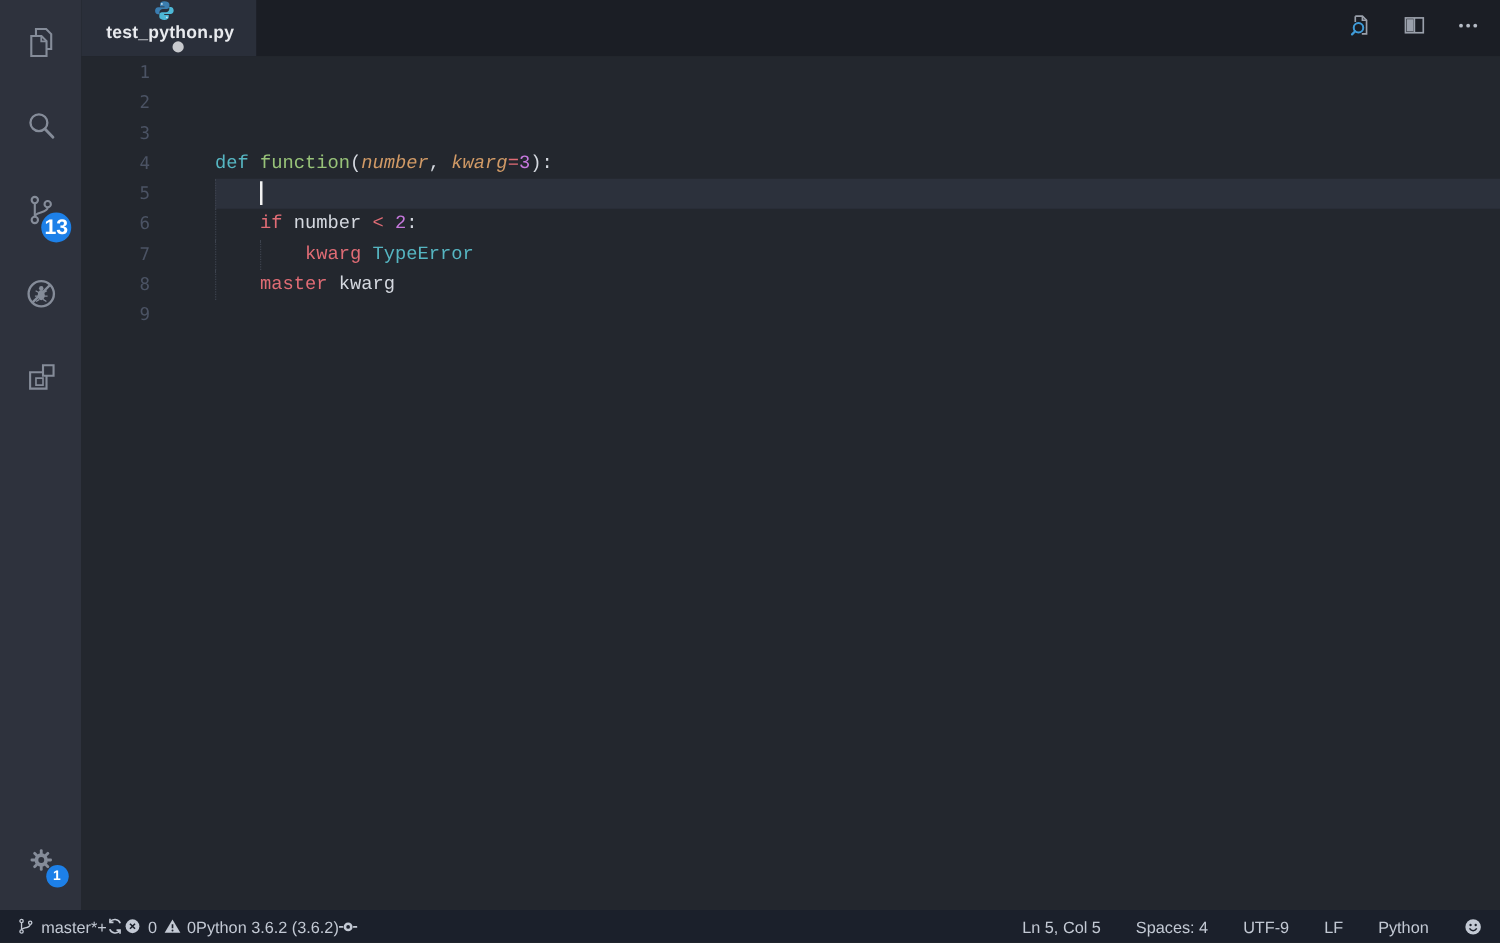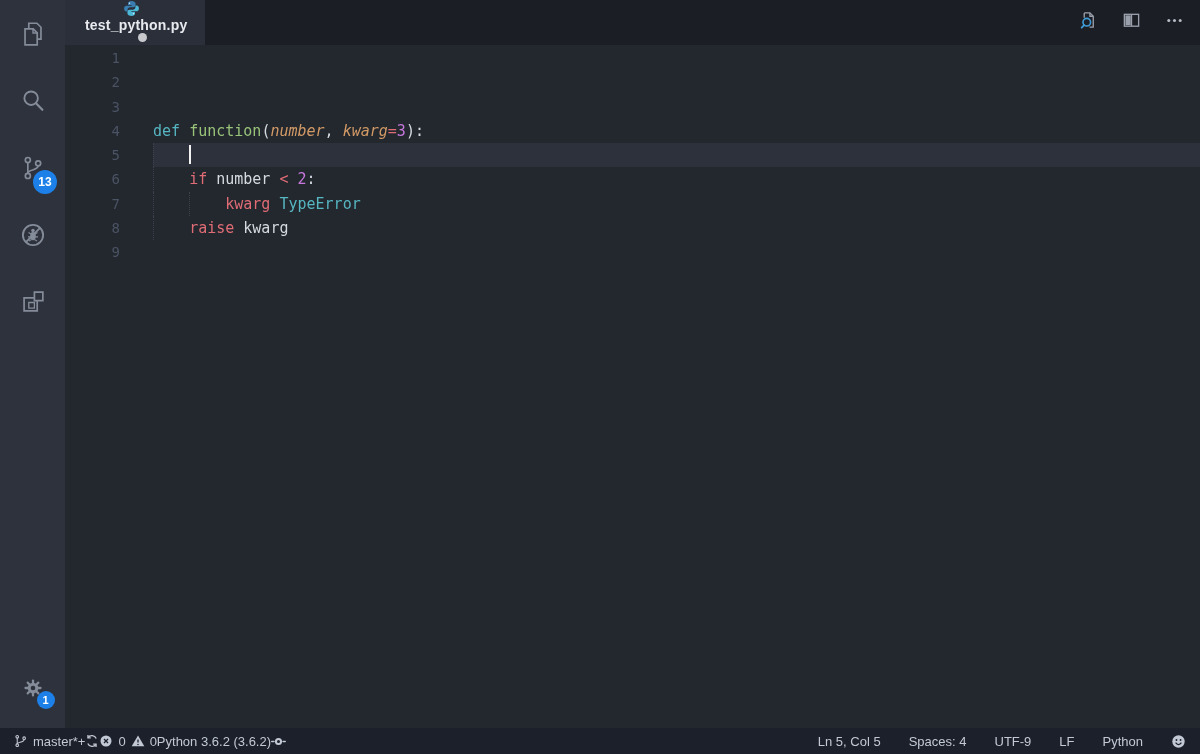--- a/index.html
+++ b/index.html
@@ -6,40 +6,40 @@
   html,body { width:1200px; height:754px; overflow:hidden; }
   body { position:relative; background:#23272e; font-family:"Liberation Sans",sans-serif; }
 
   
   .activity-bar { position:absolute; left:0; top:0; bottom:26px; width:65px; background:#2e323d;
                   display:flex; flex-direction:column; justify-content:space-between; }
   .ab-top { display:flex; flex-direction:column; width:100%; }
   .ab-item { position:relative; width:100%; height:67px; display:flex; align-items:center; justify-content:center; cursor:pointer; }
   .ab-item svg { display:block; }
   .ab-badge { position:absolute; right:8px; bottom:7px; background:#1d80e8; color:#fff; border-radius:50%;
-              min-width:24px; height:24px; line-height:24px; text-align:center; font-size:12px; font-weight:bold; }
+              min-width:24px; height:24px; line-height:24px; text-align:center; font-size:17px; font-weight:bold; }
   .ab-bottom { position:relative; width:100%; height:60px; display:flex; align-items:center; justify-content:center; margin-bottom:8px; }
   .ab-bottom .ab-badge { min-width:18px; height:18px; line-height:18px; font-size:11px; right:10px; bottom:6px; }
 
   
   .tabbar { position:absolute; left:65px; right:0; top:0; height:45px; background:#1b1e25; display:flex; }
   .tab { height:45px; background:#2a2f3a; display:flex; align-items:center; padding:0 18px 0 20px; cursor:pointer;flex-direction:column; }
   .tab-icon { width:17px; height:17px; margin-right:9px; flex:none; }
   .tab-title { color:#e8eaee; font-size:14px; font-weight:600; letter-spacing:.2px; }
   .tab-dot { width:9px; height:9px; border-radius:50%; background:#c7c9cd; margin-left:12px; }
   .tab-actions { position:absolute; right:16px; top:0; height:45px; display:flex; align-items:center; gap:24px; }
   .tab-action { cursor:pointer; display:flex; align-items:center; }
 
   
   .editor { position:absolute; left:65px; top:45px; right:0; bottom:26px; background:#23272e;
             font-family:"DejaVu Sans Mono",monospace; cursor:text; }
   .code { padding-top:1px; }
   .code-line { display:flex; height:24.3px; line-height:24.3px; font-size:15px; }
   .line-number { width:55px; text-align:right; color:#4b5364; font-size:14px; flex:none; user-select:none; }
-  .line-code { margin-left:33px; flex:1; position:relative; white-space:pre; color:#d5d9e0; }
+  .line-code { margin-left:52px; flex:1; position:relative; white-space:pre; color:#d5d9e0;font-family:Liberation Mono, monospace; }
   .code-line.current .line-code { background:#2c313c; }
   .tok-kw  { color:#56b6c2; }
   .tok-fn  { color:#98c379; }
   .tok-pm  { color:#d19a66; font-style:italic; }
   .tok-op  { color:#e06c75; }
   .tok-num { color:#c678dd; }
   .tok-pl  { color:#d5d9e0; }
   .indent-guide { position:absolute; top:0; bottom:0; width:0; border-left:1px dotted #3c424d; }
   .cursor { position:absolute; top:2px; height:19px; width:2px; background:#f2f2f2; }
 
@@ -189,21 +189,21 @@
       <div class="code-line">
         <span class="line-number">6</span>
         <span class="line-code"><i class="indent-guide" style="left: calc(0ch);"></i><span class="tok-pl">    </span><span class="tok-op">if</span><span class="tok-pl"> number </span><span class="tok-op">&lt;</span><span class="tok-pl"> </span><span class="tok-num">2</span><span class="tok-pl">:</span></span>
       </div>
       <div class="code-line">
         <span class="line-number">7</span>
         <span class="line-code"><i class="indent-guide" style="left: calc(0ch);"></i><i class="indent-guide" style="left: calc(4ch);"></i><span class="tok-pl">        </span><span class="tok-op">kwarg</span><span class="tok-pl"> </span><span class="tok-kw">TypeError</span></span>
       </div>
       <div class="code-line">
         <span class="line-number">8</span>
-        <span class="line-code"><i class="indent-guide" style="left: calc(0ch);"></i><span class="tok-pl">    </span><span class="tok-op">raise</span><span class="tok-pl"> </span><span class="tok-pl">kwarg</span></span>
+        <span class="line-code"><i class="indent-guide" style="left: calc(0ch);"></i><span class="tok-pl">    </span><span class="tok-op">master</span><span class="tok-pl"> </span><span class="tok-pl">kwarg</span></span>
       </div>
       <div class="code-line">
         <span class="line-number">9</span>
         <span class="line-code"></span>
       </div>
     </div>
 </div>
 
 <div class="statusbar">
   <div class="sb-group left">

